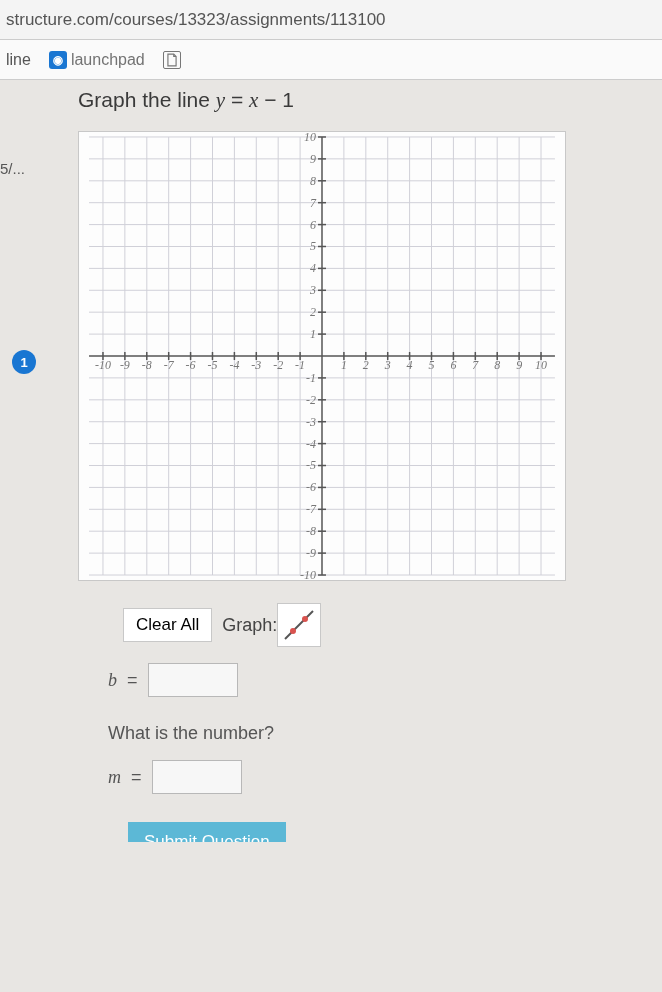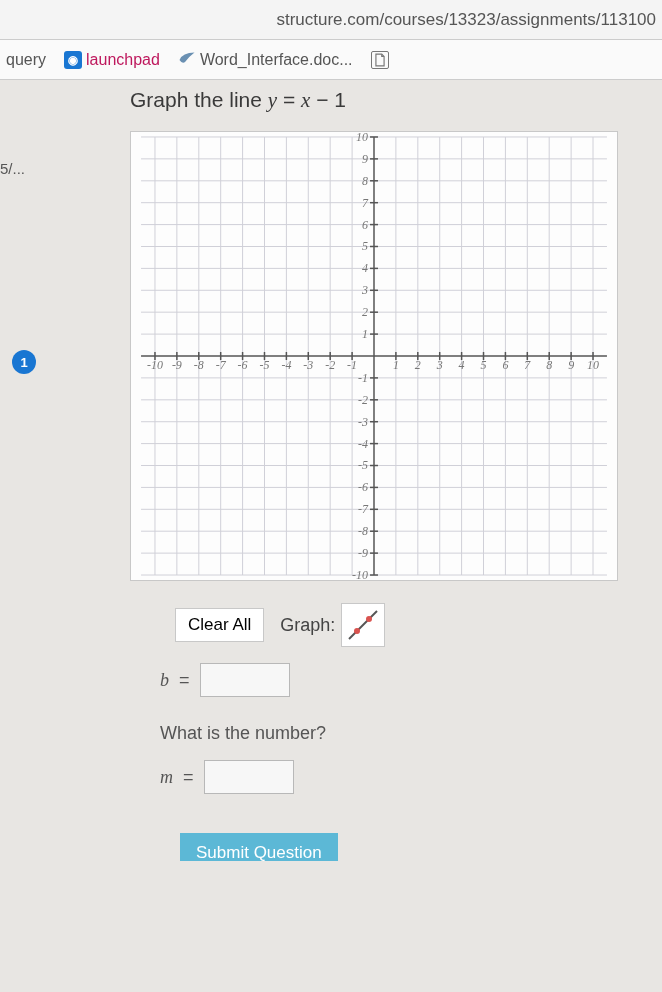--- a/index.html
+++ b/index.html
@@ -13,43 +13,42 @@
   }
   .address-bar {
     height: 40px;
     background: #f4f4f4;
     border-bottom: 1px solid #ccc;
     padding: 8px 6px;
     font-size: 17px;
     color: #555;
     display: flex;
     align-items: center;
-    justify-content: flex-end;
   }
   .bookmarks {
     height: 40px;
     background: #fafafa;
     border-bottom: 1px solid #ccc;
     display: flex;
     align-items: center;
     gap: 18px;
     padding: 0 6px;
     font-size: 16px;
     color: #555;
   }
   .bm-item { display: flex; align-items: center; gap: 4px; cursor: pointer; }
   .bm-icon { width: 18px; height: 18px; display: flex; align-items: center; justify-content: center; }
   .bm-blue { background: #1976d2; color: #fff; border-radius: 3px; font-size: 12px; font-weight: bold;}
   .bm-page { border: 1px solid #777; border-radius: 2px; }
   .wing-icon svg { width: 18px; height: 18px; }
-  .launchpad-text { color: #be185d;}
+  .launchpad-text { color: #737373;}
 
   .content {
     position: relative;
-    padding-left: 100px;
+    padding-left: 48px;
     padding-top: 8px;
   }
   .question-title {
     font-family: "Segoe UI", Arial, sans-serif;
     font-size: 21px;
     color: #3a3a3a;
     font-weight: 500;
     margin-left: 30px;
   }
   .eq { font-style: italic; font-family: Georgia, serif;}
@@ -85,21 +84,20 @@
     position: relative;
   }
   .graph-area svg { width: 100%; height: 100%; display:block;}
   .axis-tick { font-family: Georgia, serif; font-style: italic; font-size: 12px; fill:#777;}
 
   .controls-row {
     margin-top: 22px;
     margin-left: 75px;
     display: flex;
     align-items: center;
-    gap: 6px;
     font-size: 18px;
     color: #444;
   }
   .btn-plain {
     background: #fff;
     border: 1px solid #c8c8c8;
     padding: 6px 12px;
     font-size: 17px;
     cursor: pointer;
   }
@@ -132,54 +130,46 @@
   .var { font-style: italic; font-family: Georgia, serif;}
   .input-box {
     width: 90px;
     height: 34px;
     border: 1px solid #b8b8b8;
     background: #f7f7f7;
     padding: 4px 6px;
     font-size: 16px;
   }
   .submit-btn {
-    margin-top: 39px;
+    margin-top: 28px;
     margin-left: 80px;
     background: #5cb8d6;
     color: #fff;
     padding: 10px 16px 2px 16px;
     font-size: 17px;
     border: none;
     cursor: pointer;
-    height: 28px;
+    height: 20px;
     overflow: hidden;
   }
 </style>
 </head>
 <body>
 
 <div class="address-bar">
   <span>structure.com/courses/13323/assignments/113100</span>
 </div>
 
 <div class="bookmarks">
   <div class="bm-item">
-    <span>query</span>
+    <span>line</span>
   </div>
   <div class="bm-item">
     <span class="bm-icon bm-blue">◉</span>
     <span class="launchpad-text">launchpad</span>
-  </div>
-  <div class="bm-item">
-    <span class="bm-icon wing-icon">
-      <svg viewBox="0 0 24 24">
-          <path d="M2 12 Q6 2 22 2 Q14 8 10 14 Q6 18 2 12 Z" fill="#6a90b2"></path>
-        </svg>
-    </span>
-    <span>Word_Interface.doc...</span>
   </div>
   <div class="bm-item">
     <span class="bm-icon bm-page">
       <svg viewBox="0 0 24 24" width="14" height="14">
           <path d="M5 2 h10 l4 4 v16 h-14 z" fill="none" stroke="#777" stroke-width="2"></path>
           <path d="M15 2 v4 h4" fill="none" stroke="#777" stroke-width="2"></path>
         </svg>
     </span>
   </div>
 </div>

